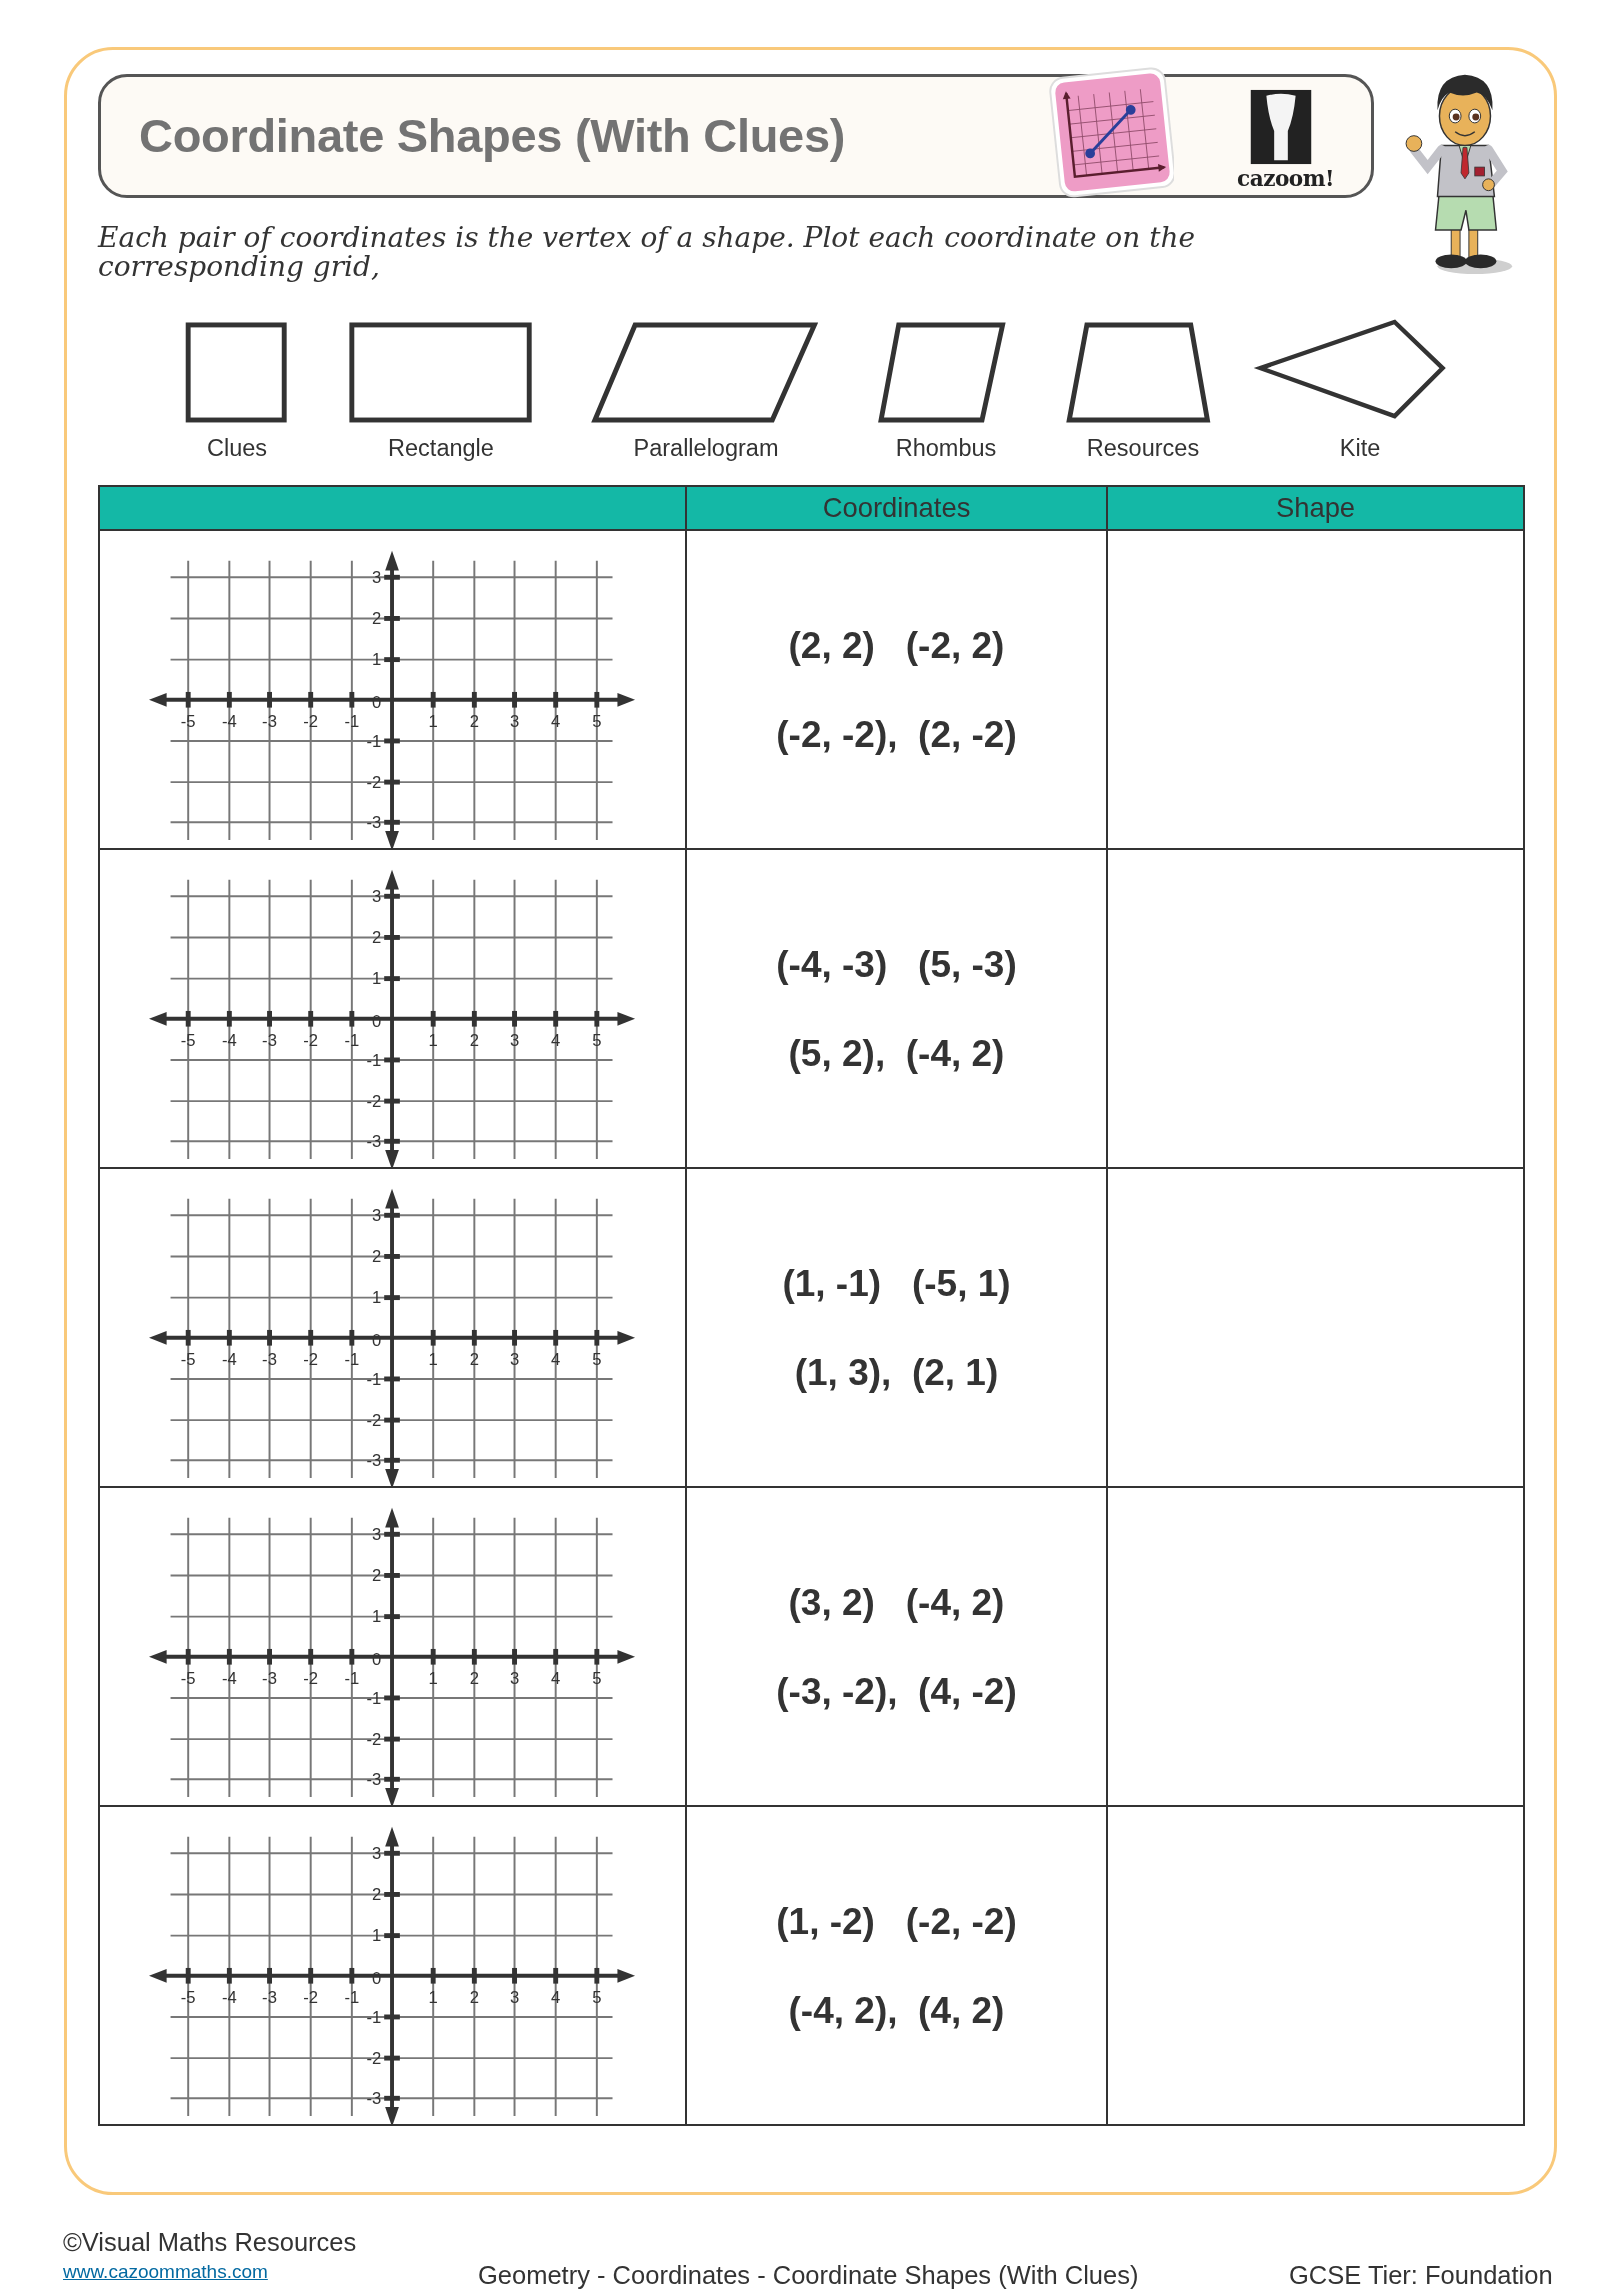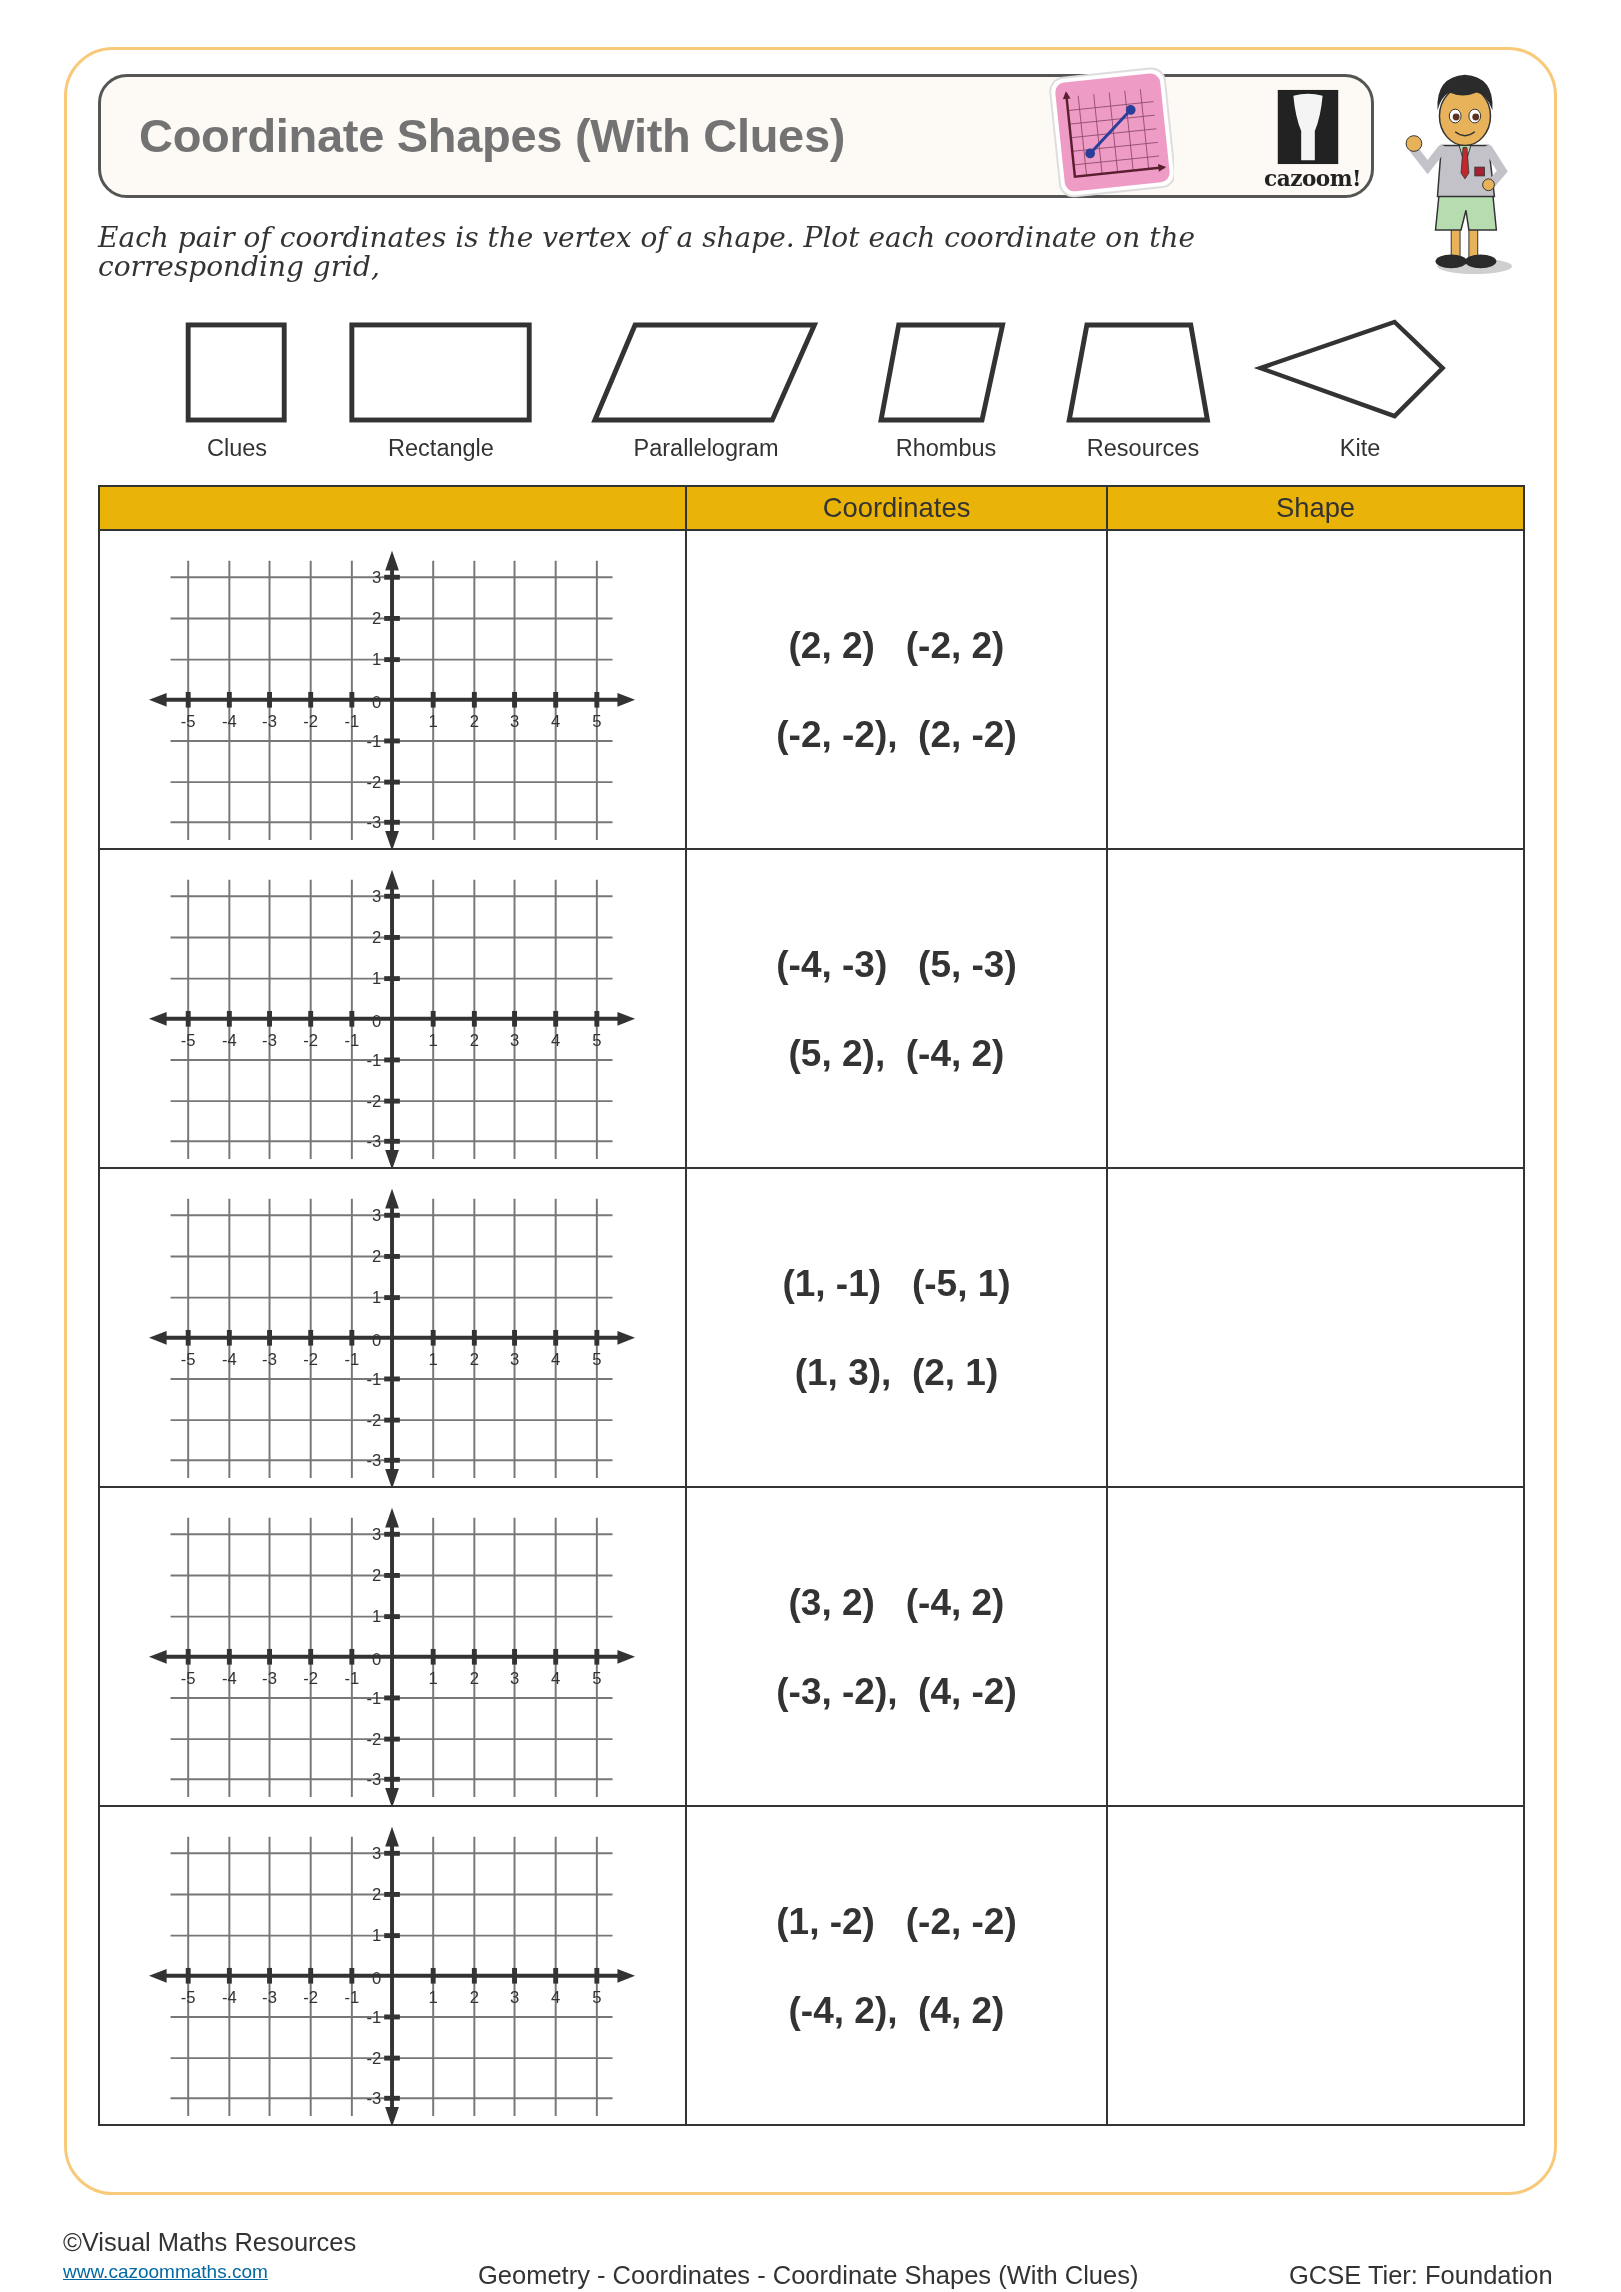--- a/index.html
+++ b/index.html
@@ -2,28 +2,28 @@
 <html><head>
 <meta charset="utf-8">
 <style>
   html, body { margin:0; padding:0; background:#ffffff; }
   body { width:1621px; height:2293px; position:relative; overflow:hidden; font-family:"Liberation Sans", sans-serif; color:#333333; }
   .abs { position:absolute; }
   .frame { left:64px; top:47px; width:1493px; height:2148px; border:3.9px solid #f9c97a; border-radius:49px; box-sizing:border-box; }
   .title-box { left:98px; top:74px; width:1276px; height:124px; border:3.9px solid #555555; border-radius:29px; background:#fdfaf5; box-sizing:border-box; }
   .title { left:139px; top:108px; font-size:47px; font-weight:bold; color:#737373; letter-spacing:-0.3px; white-space:nowrap; }
   .pink-icon { left:1049px; top:65px; width:125px; height:135px; }
-  .logo { left:1237px; top:88px; width:88px; height:108px;margin-left:27px; }
+  .logo { left:1237px; top:88px; width:88px; height:108px; }
   .mascot { left:1404px; top:65px; width:118px; height:214px; }
   .instructions { left:98px; top:223px; width:1274px; font-family:"DejaVu Serif", serif; font-style:italic; font-size:28px; line-height:29px; color:#333333; }
   .shapes-svg { left:0; top:312px; width:1621px; height:118px; }
   .shape-label { top:435px; font-size:23.5px; color:#333333; text-align:center; width:196px; margin-left:-98px; }
   table.ws { position:absolute; left:98px; top:485px; width:1425px; border-collapse:collapse; table-layout:fixed; }
   table.ws th, table.ws td { border:2.9px solid #333333; padding:0; }
-  table.ws th { background:#eab308; height:42px; font-size:27.4px; font-weight:normal; color:#333333; text-align:center; }
+  table.ws th { background:#14b8a6; height:42px; font-size:27.4px; font-weight:normal; color:#333333; text-align:center; }
   table.ws td { height:317px; vertical-align:middle; }
   .grid-svg { display:block; width:587px; height:317px; }
   .coord-line { font-size:37px; font-weight:bold; text-align:center; color:#333333; white-space:pre; line-height:1; }
   .coord-line + .coord-line { margin-top:52px; }
   .footer-copy { left:63px; top:2228px; font-size:25.5px; color:#333333; }
   .footer-link { left:63px; top:2261px; font-size:19px; color:#0369a1; text-decoration:underline; }
   .footer-topic { left:478px; top:2261px; font-size:25.5px; color:#333333; white-space:nowrap; }
   .footer-tier { left:1289px; top:2261px; font-size:25.5px; color:#333333; white-space:nowrap; }
 </style>
 </head>

